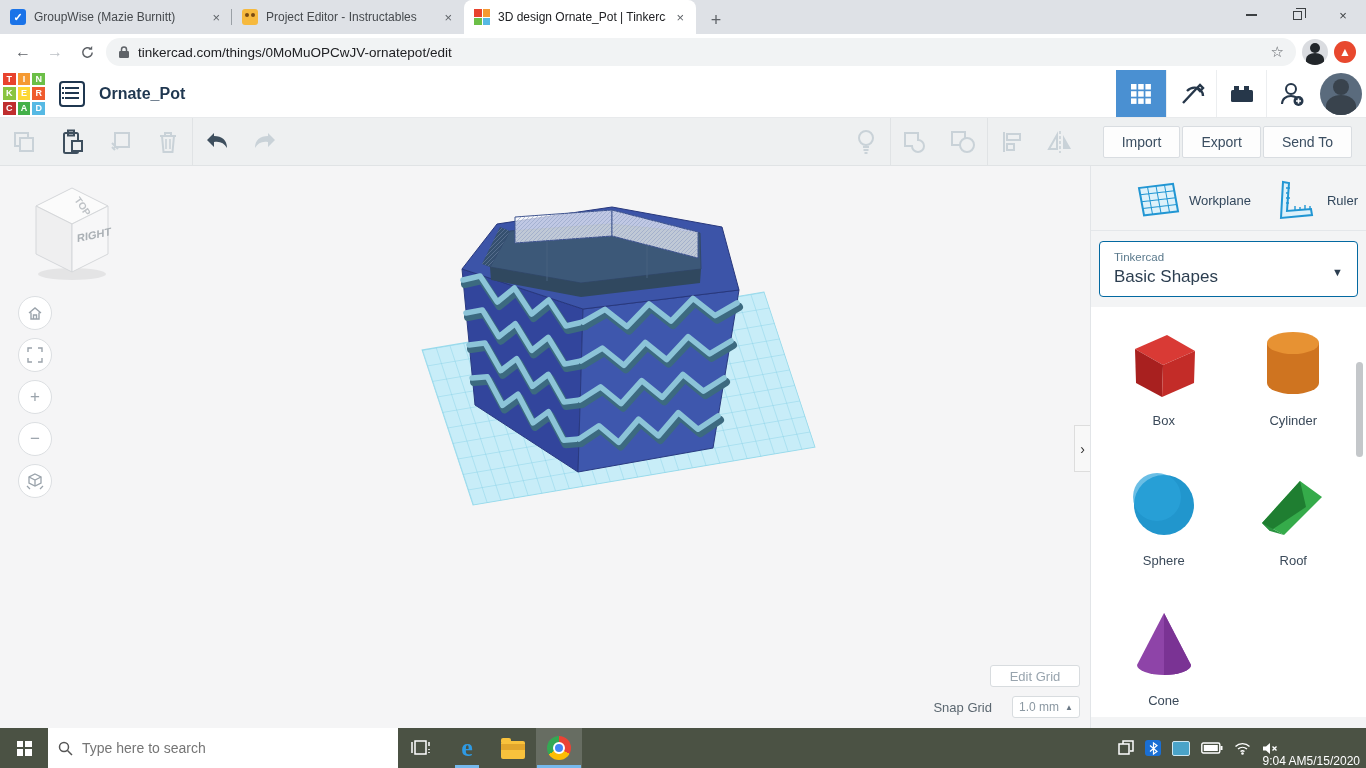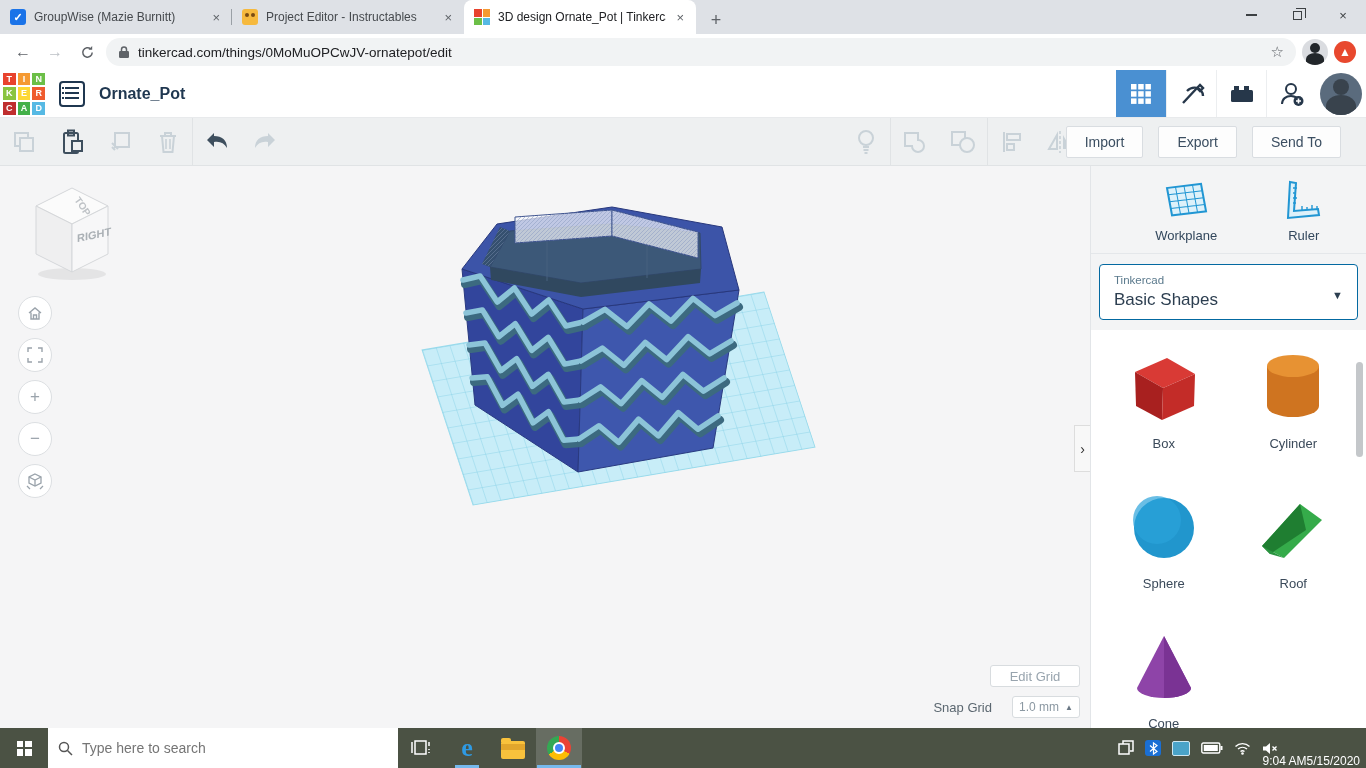--- a/index.html
+++ b/index.html
@@ -53,21 +53,21 @@
   .avatar-big { width:42px; height:42px; border-radius:50%; background:#5a6b7d; position:relative; overflow:hidden; margin:0 4px; align-self:center; }
   .avatar-big:before { content:""; position:absolute; left:13px; top:6px; width:16px; height:16px; border-radius:50%; background:#39434d; }
   .avatar-big:after { content:""; position:absolute; left:6px; top:22px; width:30px; height:22px; border-radius:50% 50% 0 0; background:#39434d; }
 
   
   .tktoolbar { position:absolute; top:118px; left:0; width:1366px; height:48px; background:#eef0f1; border-bottom:1px solid #e0e3e5; display:flex; align-items:center; }
   .tbgroup { display:flex; align-items:center; height:100%; }
   .tbbtn { width:48px; height:48px; display:flex; align-items:center; justify-content:center; color:#c9d2d8; }
   .tbbtn.on { color:#3e4f5e; }
   .tbdiv { width:1px; height:48px; background:#e0e3e5; }
-  .tb-right { position:absolute; right:25px; display:flex; gap:15px;align-items:flex-end; }
+  .tb-right { position:absolute; right:14px; display:flex; gap:2px;align-items:flex-end; }
   .tb-textbtn { background:#fdfdfd; border:1px solid #d9dde1; border-radius:2px; padding:7px 18px; font-size:14px; color:#3b4e61; }
 
   
   .main { position:absolute; top:166px; left:0; width:1090px; height:562px; background:#f5f5f6; }
   .viewport { position:absolute; left:0; top:0; }
 
   .viewcube { position:absolute; left:22px; top:10px; width:100px; height:110px; }
   .navcircles { position:absolute; left:18px; top:130px; display:flex; flex-direction:column; gap:8px; }
   .circlebtn { width:34px; height:34px; border-radius:50%; background:#fff; border:1px solid #dcdfe2; color:#9aa3ab; display:flex; align-items:center; justify-content:center; font-size:17px; }
   .collapse-tab { position:absolute; right:0; top:259px; width:16px; height:47px; background:#f8f8f8; border:1px solid #ddd; border-right:none; color:#333; font-size:14px; display:flex; align-items:center; justify-content:center; }
@@ -75,21 +75,21 @@
   .grid-controls { position:absolute; right:10px; bottom:10px; display:flex; flex-direction:column; align-items:flex-end; gap:9px; }
   .editgrid-btn { width:90px; height:22px; background:#fff; border:1px solid #d8dcdf; border-radius:3px; font-size:13px; color:#98a4ae; display:flex; align-items:center; justify-content:center; }
   .snap-row { display:flex; align-items:center; gap:20px; }
   .snap-label { font-size:13px; color:#5b6770; }
   .snap-select { width:68px; height:22px; background:#fff; border:1px solid #d8dcdf; border-radius:3px; font-size:12px; color:#8b98a2; display:flex; align-items:center; justify-content:center; gap:6px; }
   .snap-caret { font-size:8px; color:#6b7885; }
 
   
   .sidebar { position:absolute; top:166px; left:1090px; width:276px; height:562px; background:#f3f4f5; border-left:1px solid #e2e5e8; }
   .sb-tools { display:flex; justify-content:space-around; padding:14px 20px 10px; border-bottom:1px solid #e4e7ea; }
-  .sb-tool { display:flex; flex-direction:column; align-items:center; gap:8px; font-size:13px; color:#32475c;margin-left:24px; }
+  .sb-tool { display:flex; flex-direction:row; align-items:center; gap:8px; font-size:13px; color:#32475c;margin-left:24px; }
   .sb-dropdown { margin:10px 8px; background:#fff; border:1px solid #0369a1; border-radius:4px; padding:9px 14px; position:relative; }
   .sb-dd-brand { font-size:11.5px; color:#5a798c; }
   .sb-dd-name { font-size:17px; color:#2c3e50; margin-top:4px; }
   .sb-dd-caret { position:absolute; right:14px; top:24px; font-size:11px; color:#2c3e50; }
   .sb-shapes { background:#fff; height:410px; padding:14px 8px 0; display:grid; grid-template-columns:1fr 1fr; grid-auto-rows:140px; justify-items:center; }
   .shape-tile { display:flex; flex-direction:column; align-items:center; gap:6px; }
   .shape-label { font-size:13px; color:#3b4a5a; }
   .sb-scroll { position:absolute; right:3px; top:196px; width:7px; height:95px; border-radius:4px; background:#c4c7ca; }
 
   

